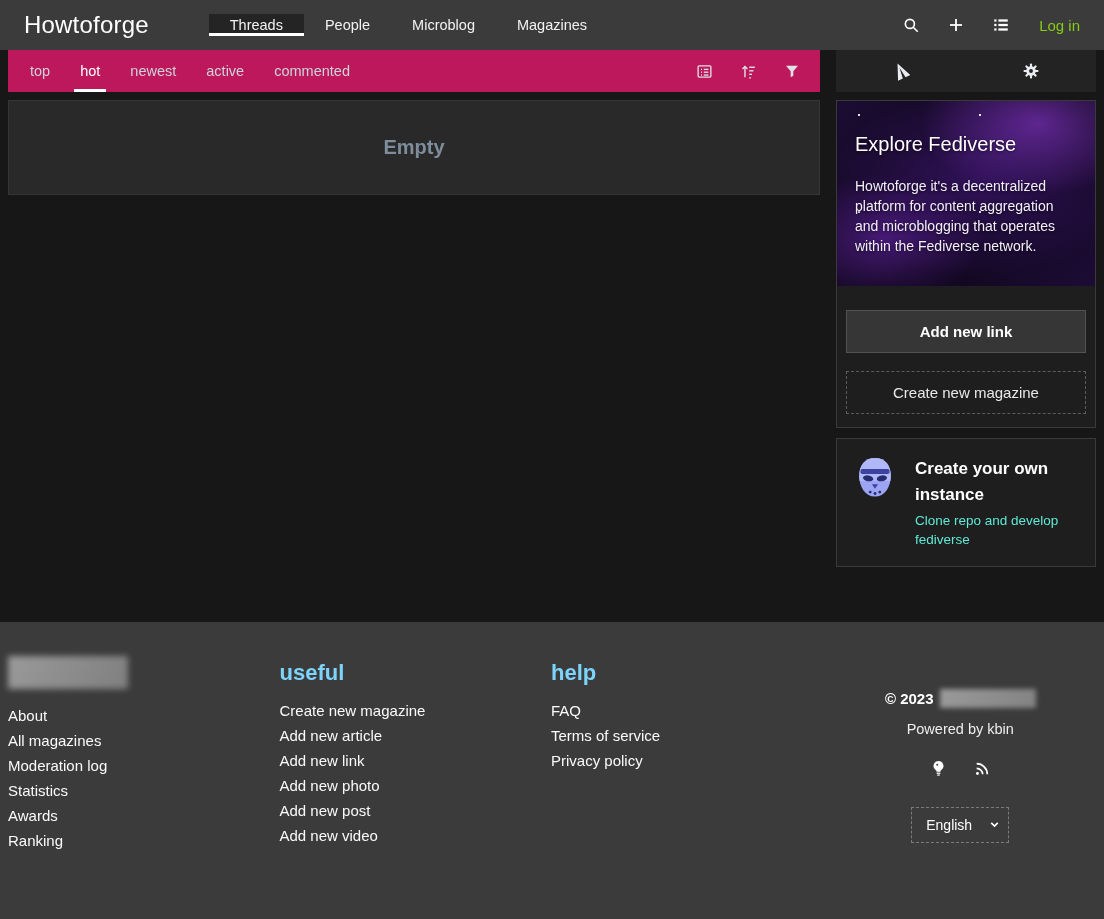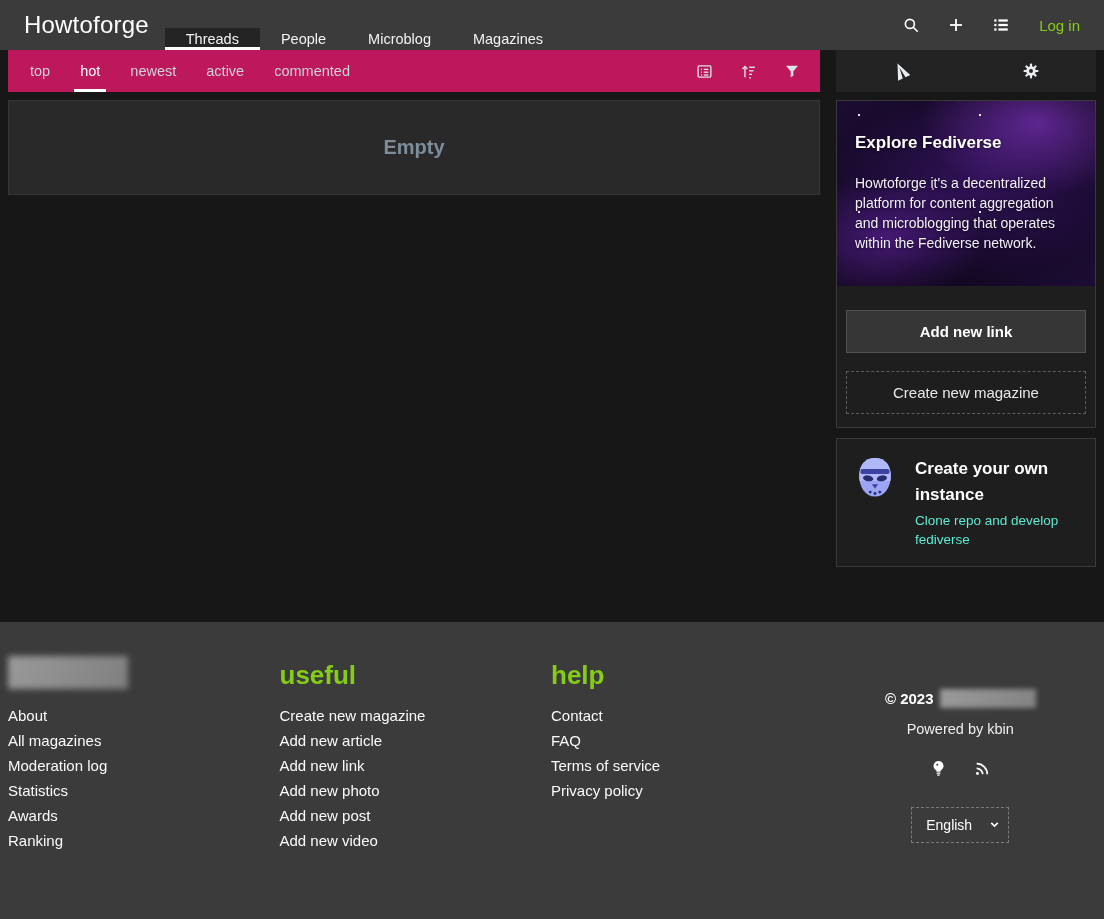--- a/index.html
+++ b/index.html
@@ -7,21 +7,21 @@
   body {
     font-family:"Liberation Sans","DejaVu Sans",sans-serif;
     background:#171717; color:#fff;
     display:flex; flex-direction:column;
   }
   svg { display:block; }
 
   
   .navbar { height:50px; background:#3b3b3b; display:flex; align-items:stretch; flex:0 0 auto; }
   .brand { font-size:24px; color:#fff; padding:0 16px 0 24px; display:flex; align-items:center; cursor:pointer; letter-spacing:.2px; }
-  .nav-tabs { display:flex; align-items:flex-end; }
+  .nav-tabs { display:flex; align-items:center;margin-left:44px; }
   .nav-tab { display:flex; align-items:center; padding:0 21px; font-size:14.5px; color:#f2f2f2; cursor:pointer; border-bottom:3px solid transparent; padding-top:3px; }
   .nav-tab.active { background:#242424; border-bottom-color:#fff; }
   .nav-right { margin-left:auto; display:flex; align-items:center; gap:15px; padding-right:24px; }
   .icon-btn { background:none; border:none; cursor:pointer; padding:6px; display:flex; align-items:center; }
   .login-link { color:#84cc16; font-size:15px; cursor:pointer; margin-left:8px; text-decoration:none; }
 
   
   .layout { flex:1 1 auto; display:grid; grid-template-columns:812px 260px; gap:0 16px; padding:0 8px; align-content:start; }
 
   
@@ -45,40 +45,40 @@
       radial-gradient(1px 1px at 64px 48px, rgba(255,255,255,.8) 50%, transparent 60%),
       radial-gradient(1.2px 1.2px at 45px 74px, rgba(255,255,255,.7) 50%, transparent 60%),
       radial-gradient(2.4px 2.4px at 96px 88px, rgba(235,120,245,.9) 50%, transparent 60%),
       radial-gradient(1px 1px at 110px 26px, rgba(255,255,255,.85) 50%, transparent 60%),
       radial-gradient(ellipse 65% 55% at 78% 12%, rgba(152,62,228,.55), transparent 70%),
       radial-gradient(ellipse 55% 50% at 18% 75%, rgba(118,42,195,.5), transparent 70%),
       radial-gradient(ellipse 75% 65% at 55% 45%, rgba(72,26,132,.6), transparent 78%),
       linear-gradient(135deg,#1c0c33 0%, #0e0619 55%, #1d0c36 100%);
     background-size: 121px 97px, 89px 71px, 67px 53px, 203px 157px, 149px 113px, auto, auto, auto, auto;
   }
-  .galaxy h2 { font-size:17px; font-weight:bold; color:#fff; margin-bottom:20px; text-shadow:0 1px 3px rgba(0,0,0,.6); }
+  .galaxy h2 { font-size:20px; font-weight:normal; color:#fff; margin-bottom:20px; text-shadow:0 1px 3px rgba(0,0,0,.6); }
   .galaxy p { font-size:14px; line-height:20px; color:#f2eff8; text-shadow:0 1px 3px rgba(0,0,0,.6); }
   .card-actions { padding:24px 9px 13px; }
   .btn { display:block; width:100%; height:43px; font-family:inherit; font-size:15px; cursor:pointer; }
   .btn-solid { background:#363636; border:1px solid #525252; color:#fff; font-weight:bold; }
   .btn-dashed { margin-top:18px; background:transparent; border:1px dashed #5c5c5c; color:#e8e8e8; }
 
   .instance-card { margin-top:10px; padding:17px 16px; display:flex; gap:18px; cursor:pointer; }
   .instance-text h3 { font-size:17px; font-weight:bold; line-height:26px; color:#fff; width:150px; }
   .instance-text p { font-size:13.5px; line-height:19px; color:#5eead4; margin-top:3px; width:155px; }
 
   
   footer { flex:0 0 297px; background:#3b3b3b; display:flex; padding:34px 0 0 8px; }
   .fcol1 { width:272px; }
   .fcol2 { width:272px; padding-top:4px; }
   .fcol3 { width:290px; padding-top:4px; }
   .fmeta { width:240px; margin-left:auto; margin-right:24px; text-align:center; }
   .blur-logo { width:120px; height:33px; background:linear-gradient(120deg,#9a9a9a,#7f7f7f); filter:blur(3px); margin-bottom:14px; }
   .flink { display:block; color:#fafafa; font-size:15px; line-height:25px; text-decoration:none; cursor:pointer; }
-  .fhead { font-size:26px; font-weight:bold; color:#84cc16; margin-bottom:12px; }
+  .fhead { font-size:22px; font-weight:bold; color:#7dd3fc; margin-bottom:12px; }
   .copyright-row { margin-top:33px; display:flex; align-items:center; justify-content:center; gap:6px; }
   .copyright { font-size:15px; font-weight:bold; color:#fff; }
   .blur-name { width:96px; height:19px; background:linear-gradient(120deg,#9b9b9b,#828282); filter:blur(2.5px); }
   .powered { margin-top:13px; font-size:14.5px; color:#eee; }
   .meta-icons { margin-top:23px; display:flex; justify-content:center; gap:28px; }
   .select-wrap { position:relative; width:98px; height:36px; margin:30px auto 0; }
   .lang-select {
     appearance:none; -webkit-appearance:none; width:100%; height:100%;
     background:transparent; border:1px dashed #7a7a7a; color:#fff;
     font-family:inherit; font-size:14px; padding:0 24px 0 14px; cursor:pointer;
@@ -253,21 +253,20 @@
     <a class="flink">Create new magazine</a>
     <a class="flink">Add new article</a>
     <a class="flink">Add new link</a>
     <a class="flink">Add new photo</a>
     <a class="flink">Add new post</a>
     <a class="flink">Add new video</a>
   </div>
 
   <div class="fcol3">
     <div class="fhead">help</div>
-    <a class="flink">Contact</a>
     <a class="flink">FAQ</a>
     <a class="flink">Terms of service</a>
     <a class="flink">Privacy policy</a>
   </div>
 
   <div class="fmeta">
     <div class="copyright-row">
       <span class="copyright">© 2023</span>
       <span class="blur-name"></span>
     </div>

